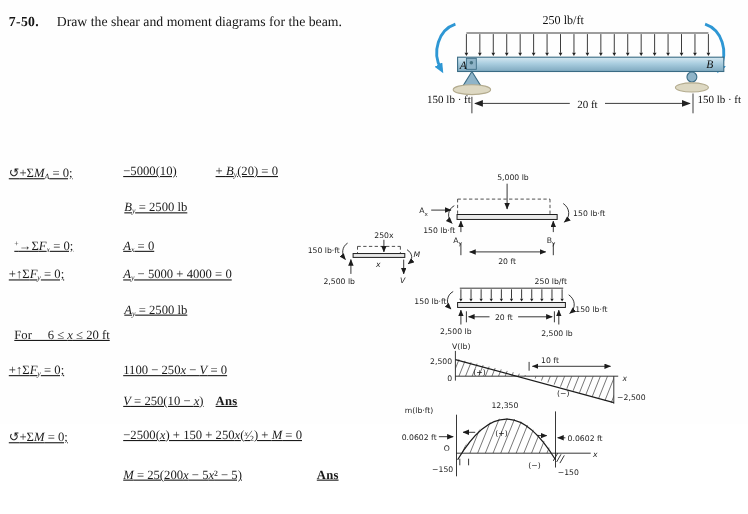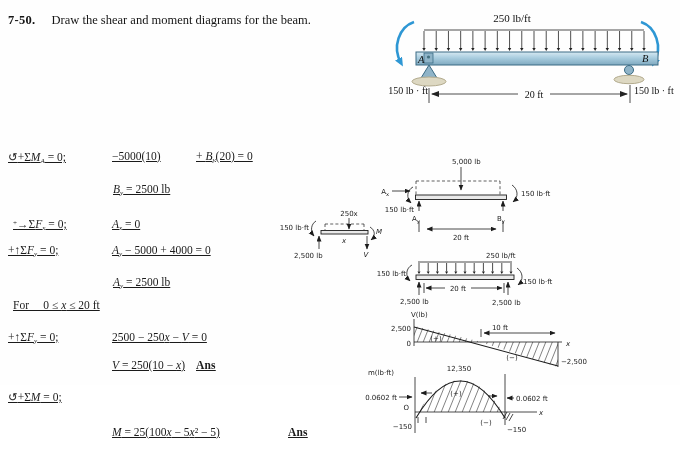--- a/index.html
+++ b/index.html
@@ -36,27 +36,28 @@
 
   <div class="eq" style="left:8px;top:150px"><span>↺</span><span>+Σ</span><span class="it">M</span><span class="sub it">A</span><span> = 0;</span></div>
   <div class="eq" style="left:112px;top:150px"><span>−5000(10)</span></div>
   <div class="eq" style="left:196px;top:150px"><span>+ </span><span class="it">B</span><span class="sub it">y</span><span>(20) = 0</span></div>
   <div class="eq" style="left:113px;top:183px"><span class="it">B</span><span class="sub it">y</span><span> = 2500 lb</span></div>
   <div class="eq" style="left:13px;top:218px"><span class="sup">+</span><span>→Σ</span><span class="it">F</span><span class="sub it">x</span><span> = 0;</span></div>
   <div class="eq" style="left:112px;top:218px"><span class="it">A</span><span class="sub it">x</span><span> = 0</span></div>
   <div class="eq" style="left:8px;top:244px"><span>+↑Σ</span><span class="it">F</span><span class="sub it">y</span><span> = 0;</span></div>
   <div class="eq" style="left:112px;top:244px"><span class="it">A</span><span class="sub it">y</span><span> − 5000 + 4000 = 0</span></div>
   <div class="eq" style="left:113px;top:276px"><span class="it">A</span><span class="sub it">y</span><span> = 2500 lb</span></div>
-  <div class="eq" style="left:13px;top:299px"><span>For     0 ≤ </span><span class="it">x</span><span> ≤ 20 ft</span></div>
+  <div class="eq" style="left:13px;top:299px"><span>For     6 ≤ </span><span class="it">x</span><span> ≤ 20 ft</span></div>
   <div class="eq" style="left:8px;top:331px"><span>+↑Σ</span><span class="it">F</span><span class="sub it">y</span><span> = 0;</span></div>
-  <div class="eq" style="left:112px;top:331px"><span>2500 − 250</span><span class="it">x</span><span> − </span><span class="it">V</span><span> = 0</span></div>
+  <div class="eq" style="left:112px;top:331px"><span>1100 − 250</span><span class="it">x</span><span> − </span><span class="it">V</span><span> = 0</span></div>
   <div class="eq" style="left:112px;top:359px"><span class="it">V</span><span> = 250(10 − </span><span class="it">x</span><span>)</span></div>
   <div class="eq" style="left:196px;top:359px"><span class="b">Ans</span></div>
   <div class="eq" style="left:8px;top:390px"><span>↺</span><span>+Σ</span><span class="it">M</span><span> = 0;</span></div>
-  <div class="eq" style="left:112px;top:426px"><span class="it">M</span><span> = 25(100</span><span class="it">x</span><span> − 5</span><span class="it">x</span><span>² − 5)</span></div>
+  <div class="eq" style="left:112px;top:390px"><span>−2500(</span><span class="it">x</span><span>) + 150 + 250</span><span class="it">x</span><span>(</span><span class="sup it">x</span><span>⁄</span><span class="sub">2</span><span>) + </span><span class="it">M</span><span> = 0</span></div>
+  <div class="eq" style="left:112px;top:426px"><span class="it">M</span><span> = 25(200</span><span class="it">x</span><span> − 5</span><span class="it">x</span><span>² − 5)</span></div>
   <div class="eq" style="left:288px;top:426px"><span class="b">Ans</span></div>
 
   <svg id="fig" style="left:388px;top:6px" width="292" height="104" viewBox="0 0 292 104">
     <defs>
       <linearGradient id="bgrad" x1="0" y1="0" x2="0" y2="1">
         <stop offset="0" stop-color="#d7e9f2"></stop>
           <stop offset=".45" stop-color="#a9cddf"></stop>
           <stop offset="1" stop-color="#7fa9bf"></stop>
       </linearGradient>
       <marker id="mkf" markerWidth="8" markerHeight="8" refX="7" refY="3" orient="auto-start-reverse" markerUnits="userSpaceOnUse">

